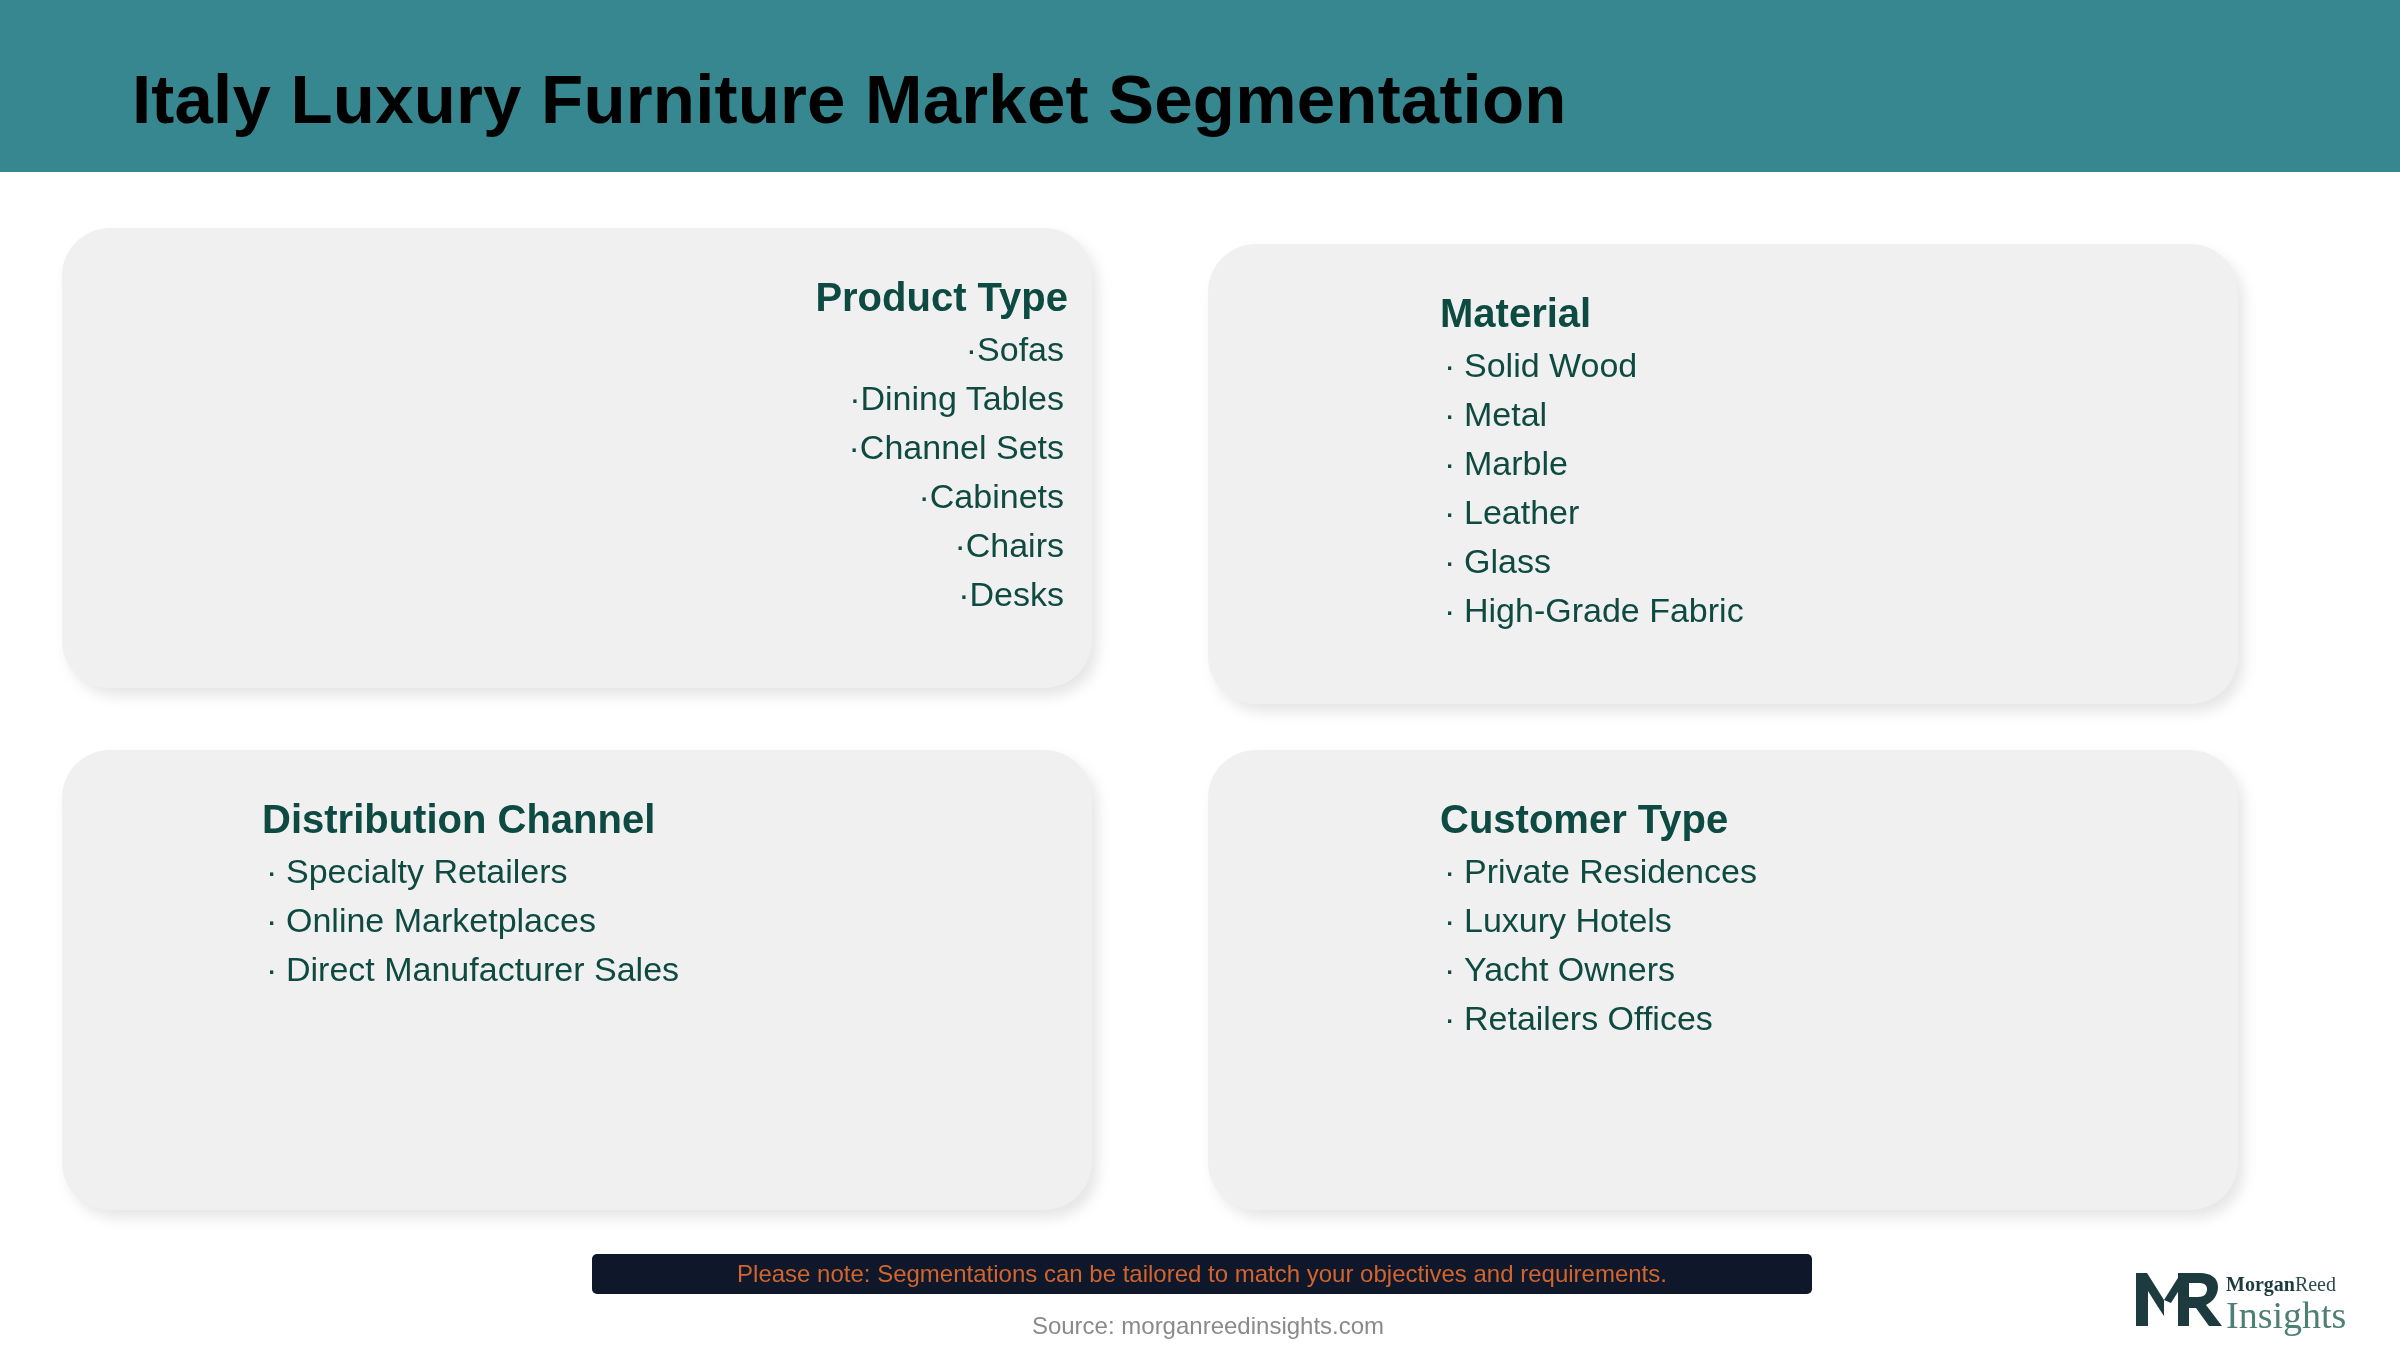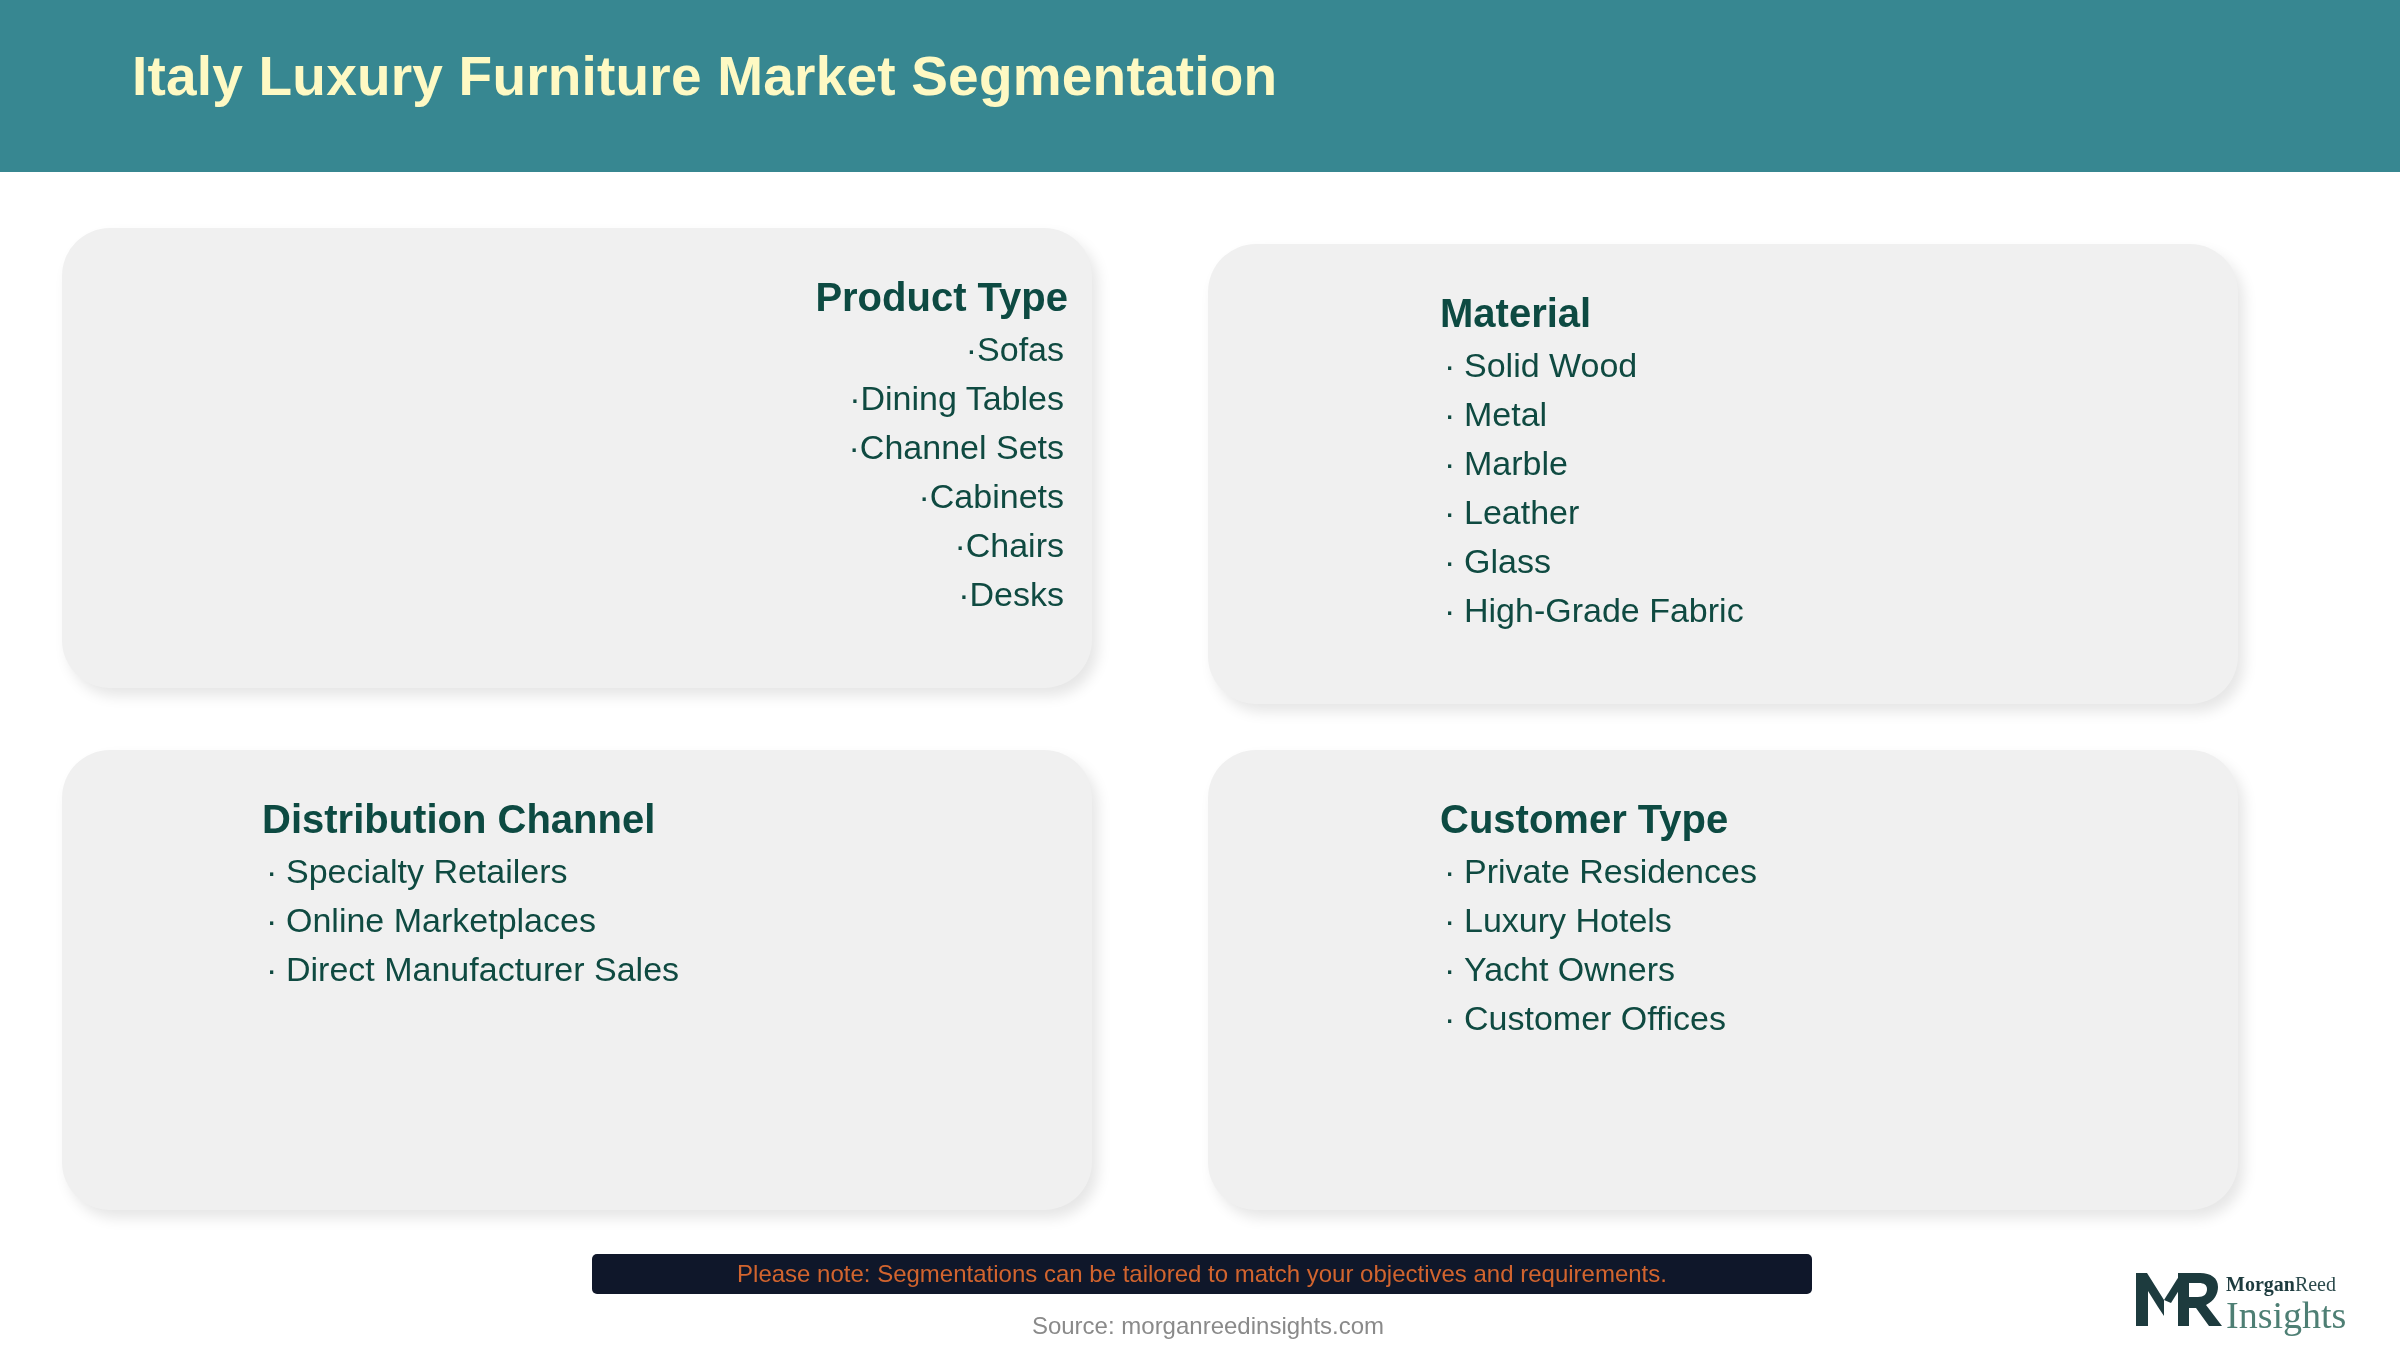--- a/index.html
+++ b/index.html
@@ -21,24 +21,24 @@
     left: 0;
     top: 0;
     width: 2400px;
     height: 172px;
     background: #378791;
     box-sizing: border-box;
   }
   .header-title {
     position: absolute;
     left: 132px;
-    top: 44px;
-    font-size: 55px;
+    top: 60px;
+    font-size: 69px;
     font-weight: bold;
-    color: #fef9c3;
+    color: #000000;
     letter-spacing: 0.2px;
     white-space: nowrap;
   }
 
   
   .cards {
     position: absolute;
     left: 0;
     top: 172px;
     width: 2400px;
@@ -213,21 +213,21 @@
     </div>
   </div>
 
   <div class="card" id="card-customer">
     <div class="card-inner">
       <div class="card-title">Customer Type</div>
       <ul class="card-list">
         <li><span class="bullet">·</span><span>Private Residences</span></li>
         <li><span class="bullet">·</span><span>Luxury Hotels</span></li>
         <li><span class="bullet">·</span><span>Yacht Owners</span></li>
-        <li><span class="bullet">·</span><span>Customer Offices</span></li>
+        <li><span class="bullet">·</span><span>Retailers Offices</span></li>
       </ul>
     </div>
   </div>
 
 </div>
 
 <div class="footer">
   <div class="note-pill">
     <span class="note-text">Please note: Segmentations can be tailored to match your objectives and requirements.</span>
   </div>

